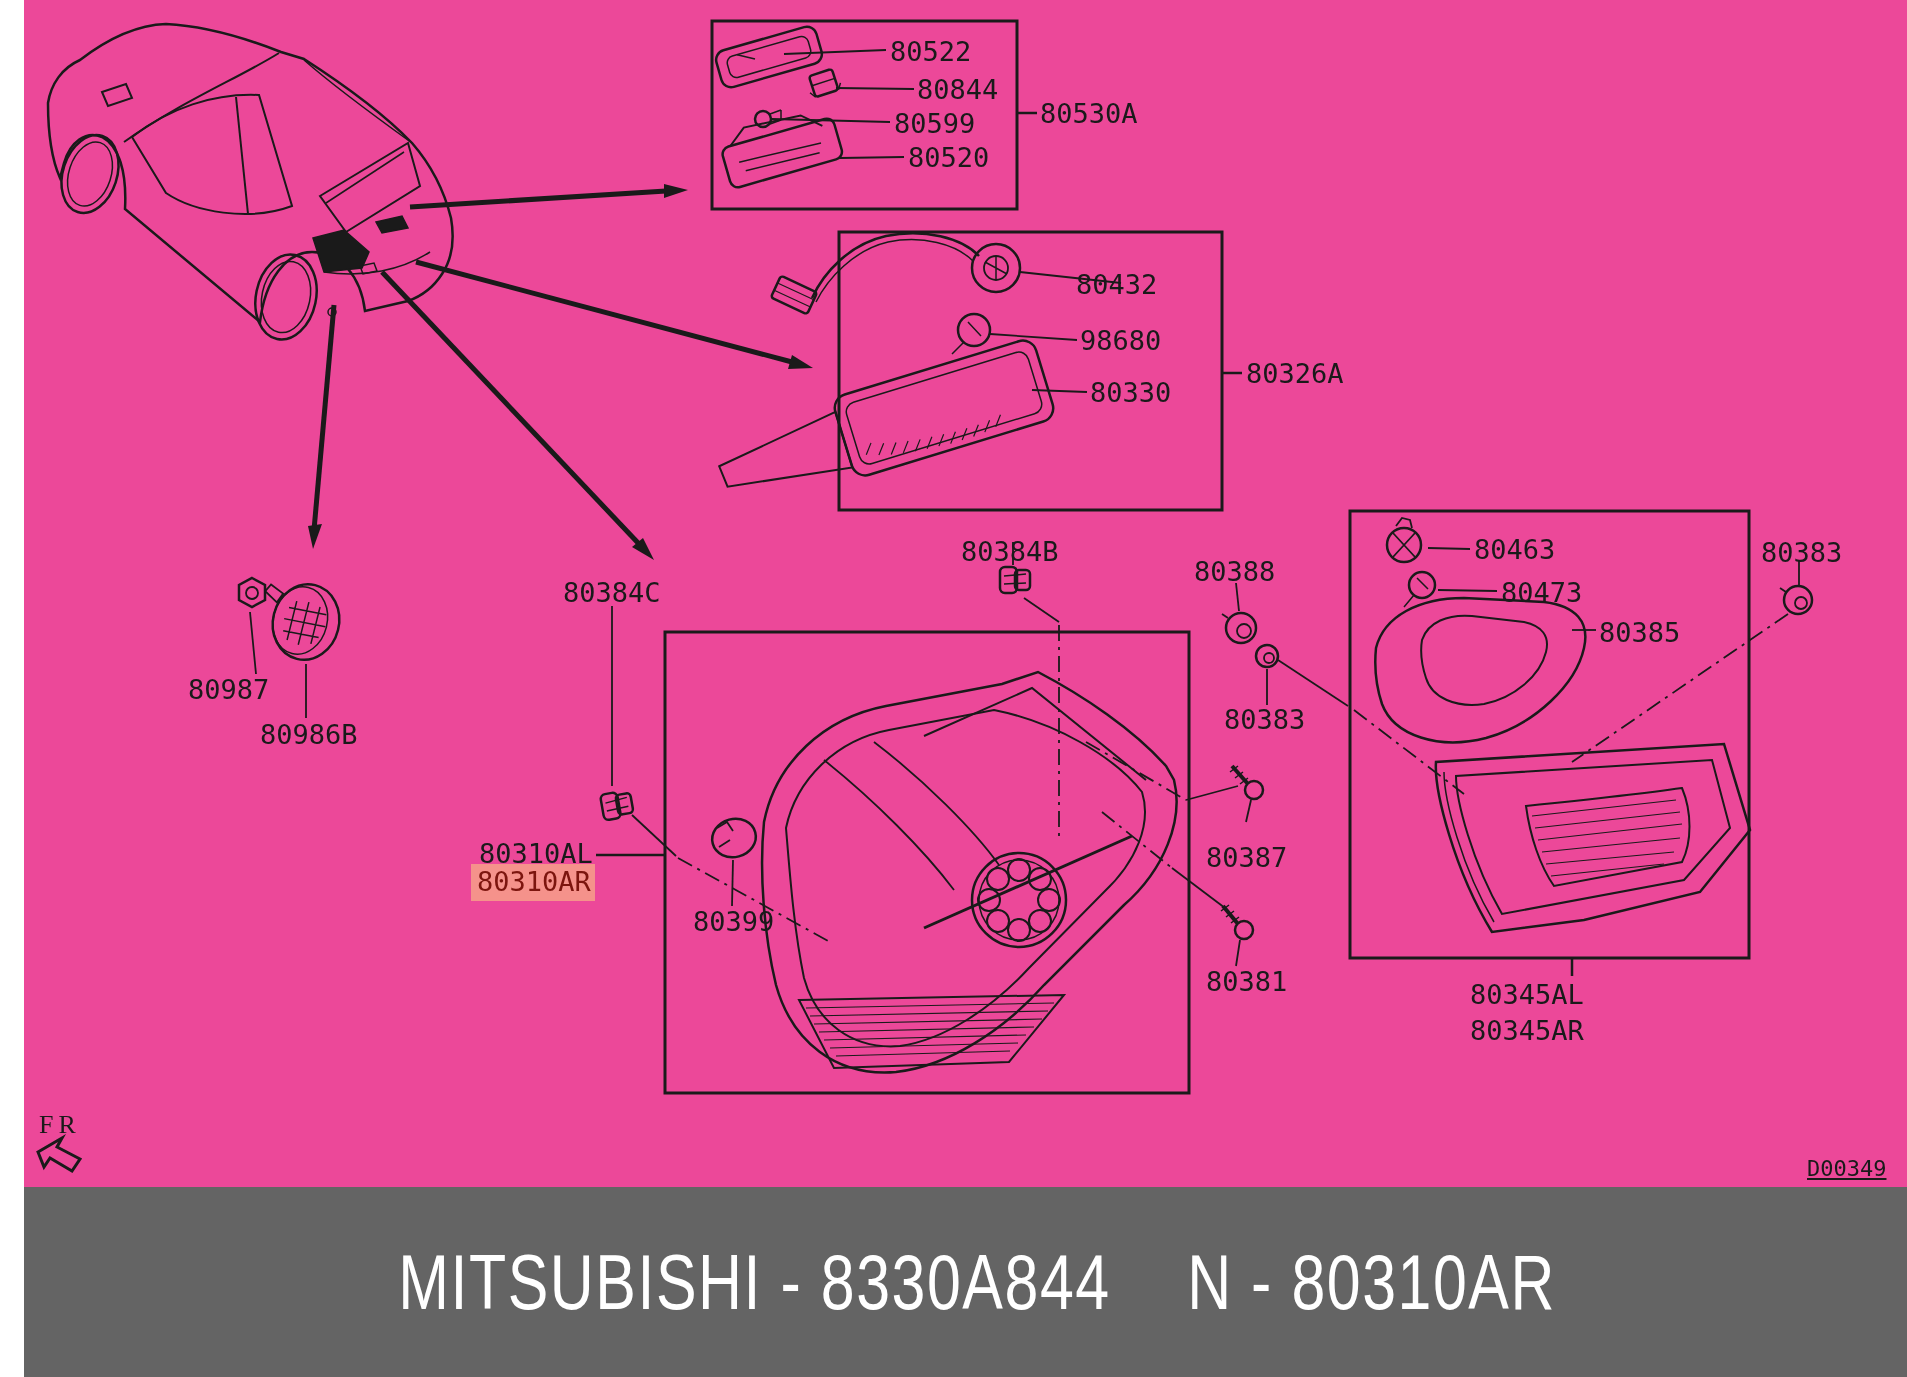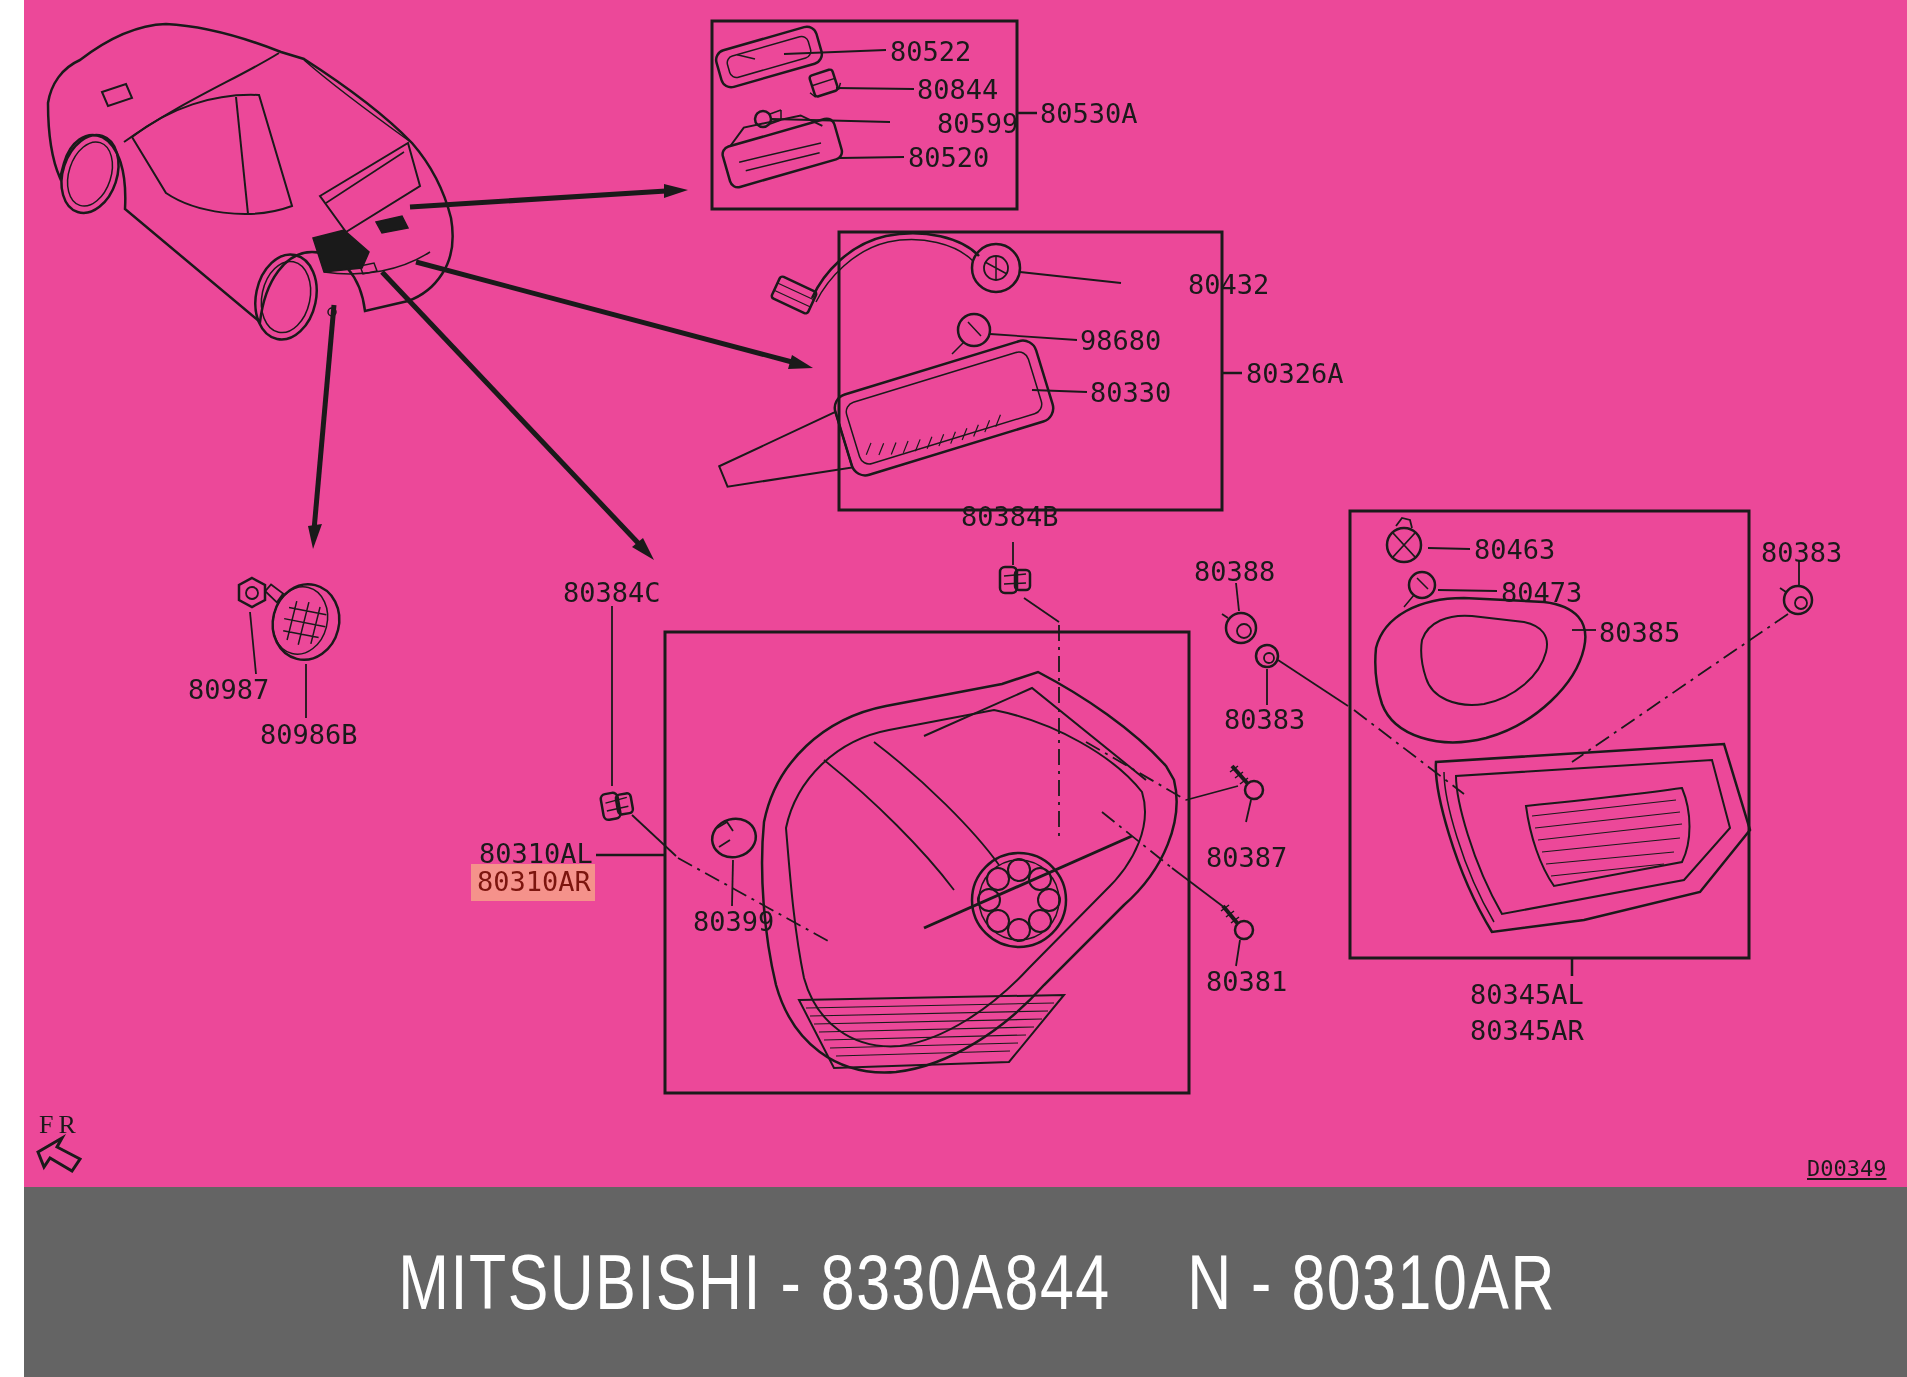--- a/index.html
+++ b/index.html
@@ -260,30 +260,30 @@
     <path d="M 1764 614 L 1548 762" stroke-dasharray="16 6 3 6"></path>
   </g>
 
   <g>
     <path d="M 14 1152 L 38 1138 L 33 1147 L 56 1159 L 48 1171 L 26 1158 L 20 1167 Z" stroke-width="3"></path>
   </g>
 </svg>
 
   <div class="callout" style="left:866px;top:38px">80522</div>
   <div class="callout" style="left:893px;top:76px">80844</div>
-  <div class="callout" style="left:913px;top:110px">80599</div>
+  <div class="callout" style="left:870px;top:110px">80599</div>
   <div class="callout" style="left:884px;top:144px">80520</div>
   <div class="callout" style="left:1016px;top:100px">80530A</div>
 
-  <div class="callout" style="left:1164px;top:271px">80432</div>
+  <div class="callout" style="left:1052px;top:271px">80432</div>
   <div class="callout" style="left:1056px;top:327px">98680</div>
   <div class="callout" style="left:1066px;top:379px">80330</div>
   <div class="callout" style="left:1222px;top:360px">80326A</div>
 
-  <div class="callout" style="left:937px;top:503px">80384B</div>
+  <div class="callout" style="left:937px;top:538px">80384B</div>
   <div class="callout" style="left:539px;top:579px">80384C</div>
 
   <div class="callout" style="left:1170px;top:558px">80388</div>
   <div class="callout" style="left:1200px;top:706px">80383</div>
   <div class="callout" style="left:1182px;top:844px">80387</div>
   <div class="callout" style="left:1182px;top:968px">80381</div>
 
   <div class="callout" style="left:455px;top:840px">80310AL</div>
   <div class="callout hl" style="left:447px;top:864px">80310AR</div>
   <div class="callout" style="left:669px;top:908px">80399</div>

